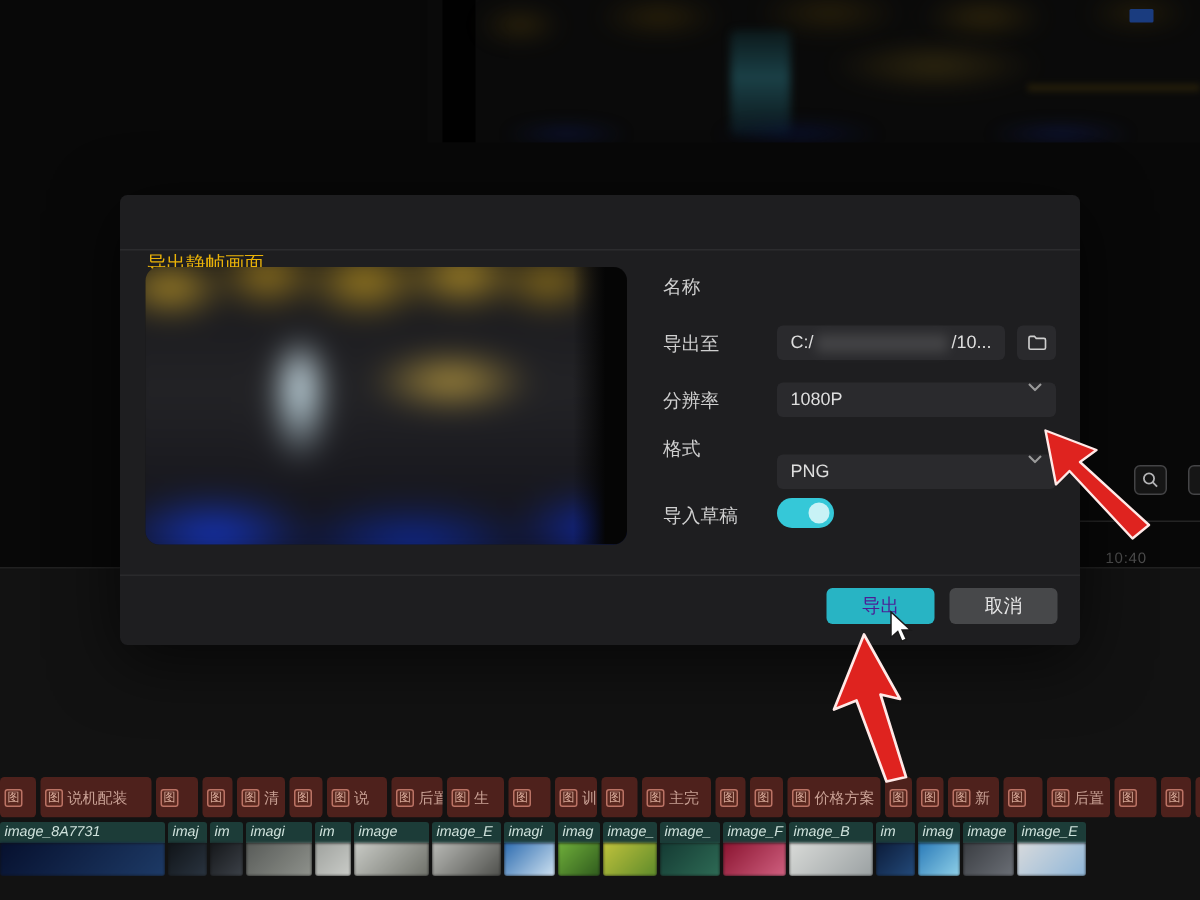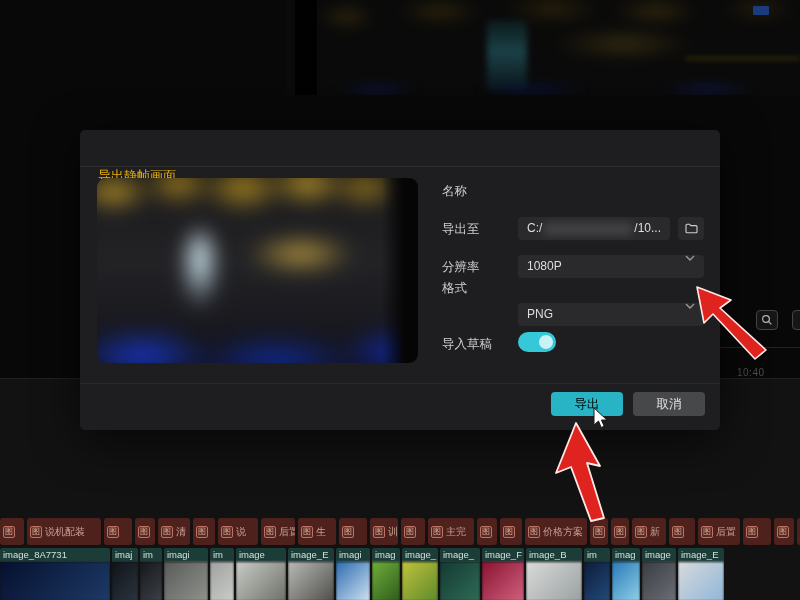--- a/index.html
+++ b/index.html
@@ -43,21 +43,21 @@
   .timecode { position:absolute; left:737px; top:-12px; font-size:10px; color:#4d4d4d; letter-spacing:.5px; }
 
   .text-track { position:absolute; left:0; top:139px; width:810px; height:27px; display:flex; gap:3px; overflow:hidden; }
   .seg { height:27px; flex:0 0 auto; background:#4e211c; border-radius:3px; display:flex; align-items:center; gap:3px;
     padding:0 3px; overflow:hidden; }
   .seg-icon { width:12px; height:12px; flex:0 0 auto; border:1px solid #bb7365; border-radius:2px; color:#d8aa9a;
     font-size:8px; line-height:10px; text-align:center; background:#5a281f; }
   .seg-text { font-size:10px; color:#c9a195; white-space:nowrap; }
 
   .image-track { position:absolute; left:0; top:169px; width:810px; height:53px; display:flex; gap:2px; overflow:hidden; }
-  .clip { height:53px; flex:0 0 auto; border-radius:2px; overflow:hidden; display:flex; flex-direction:column; }
+  .clip { height:36px; flex:0 0 auto; border-radius:2px; overflow:hidden; display:flex; flex-direction:column;font-style:italic; }
   .clip-head { height:14px; background:#1c3c38; color:#cfe2dc; font-size:9.5px; line-height:14px; padding:0 3px;
     white-space:nowrap; overflow:hidden; }
   .clip-thumb { flex:1; filter:blur(1px); }
 
   
   .dialog { position:absolute; left:80px; top:130px; width:640px; height:300px; background:#1e1e20; border-radius:5px;
     box-shadow:0 10px 45px rgba(0,0,0,.65); }
   .dlg-header { position:absolute; left:0; top:0; width:640px; height:36px; }
   .dlg-title { position:absolute; left:18px; top:11px; font-size:13px; color:#eab308;margin-top:26px; }
   .dlg-divider { position:absolute; left:0; top:36px; width:640px; height:1px; background:#2c2c2e; }
@@ -92,21 +92,21 @@
   .folder-btn { position:absolute; left:598px; width:26px; height:23px; background:#2a2a2d; border-radius:4px;
     display:flex; align-items:center; justify-content:center; }
   .select { display:flex; justify-content:space-between; }
   .chevron { color:#9a9a9a; }
 
   .toggle { position:absolute; left:438px; top:202px; width:38px; height:20px; border-radius:10px; background:#35c8d8; }
   .toggle .knob { position:absolute; right:3px; top:3px; width:14px; height:14px; border-radius:50%; background:#c8f2f6; }
 
   .btn { position:absolute; top:262px; width:72px; height:24px; border-radius:4px; font-size:12.5px; text-align:center;
     line-height:24px; }
-  .btn.export { left:471px; background:#28b4c4; color:#000000; }
+  .btn.export { left:471px; background:#28b4c4; color:#4c1d95; }
   .btn.cancel { left:553px; background:#47484a; color:#e8e8e8; }
 
   .annotations { position:absolute; left:0; top:0; width:800px; height:600px; pointer-events:none; }
 </style>
 </head>
 <body>
 
 <div class="screen">
 
   <div class="preview-panel">
@@ -313,21 +313,21 @@
     </div>
 
     <div class="form-label" style="top:129px">分辨率</div>
     <div class="field select" style="top:125px">
       <span>1080P</span>
       <svg class="chevron" width="10" height="6" viewBox="0 0 10 6">
         <polyline points="1,1 5,5 9,1" fill="none" stroke="#9a9a9a" stroke-width="1.4"></polyline>
       </svg>
     </div>
 
-    <div class="form-label" style="top:150px">格式</div>
+    <div class="form-label" style="top:161px">格式</div>
     <div class="field select" style="top:173px">
       <span>PNG</span>
       <svg class="chevron" width="10" height="6" viewBox="0 0 10 6">
         <polyline points="1,1 5,5 9,1" fill="none" stroke="#9a9a9a" stroke-width="1.4"></polyline>
       </svg>
     </div>
 
     <div class="form-label" style="top:206px">导入草稿</div>
     <div class="toggle">
       <div class="knob"></div>

